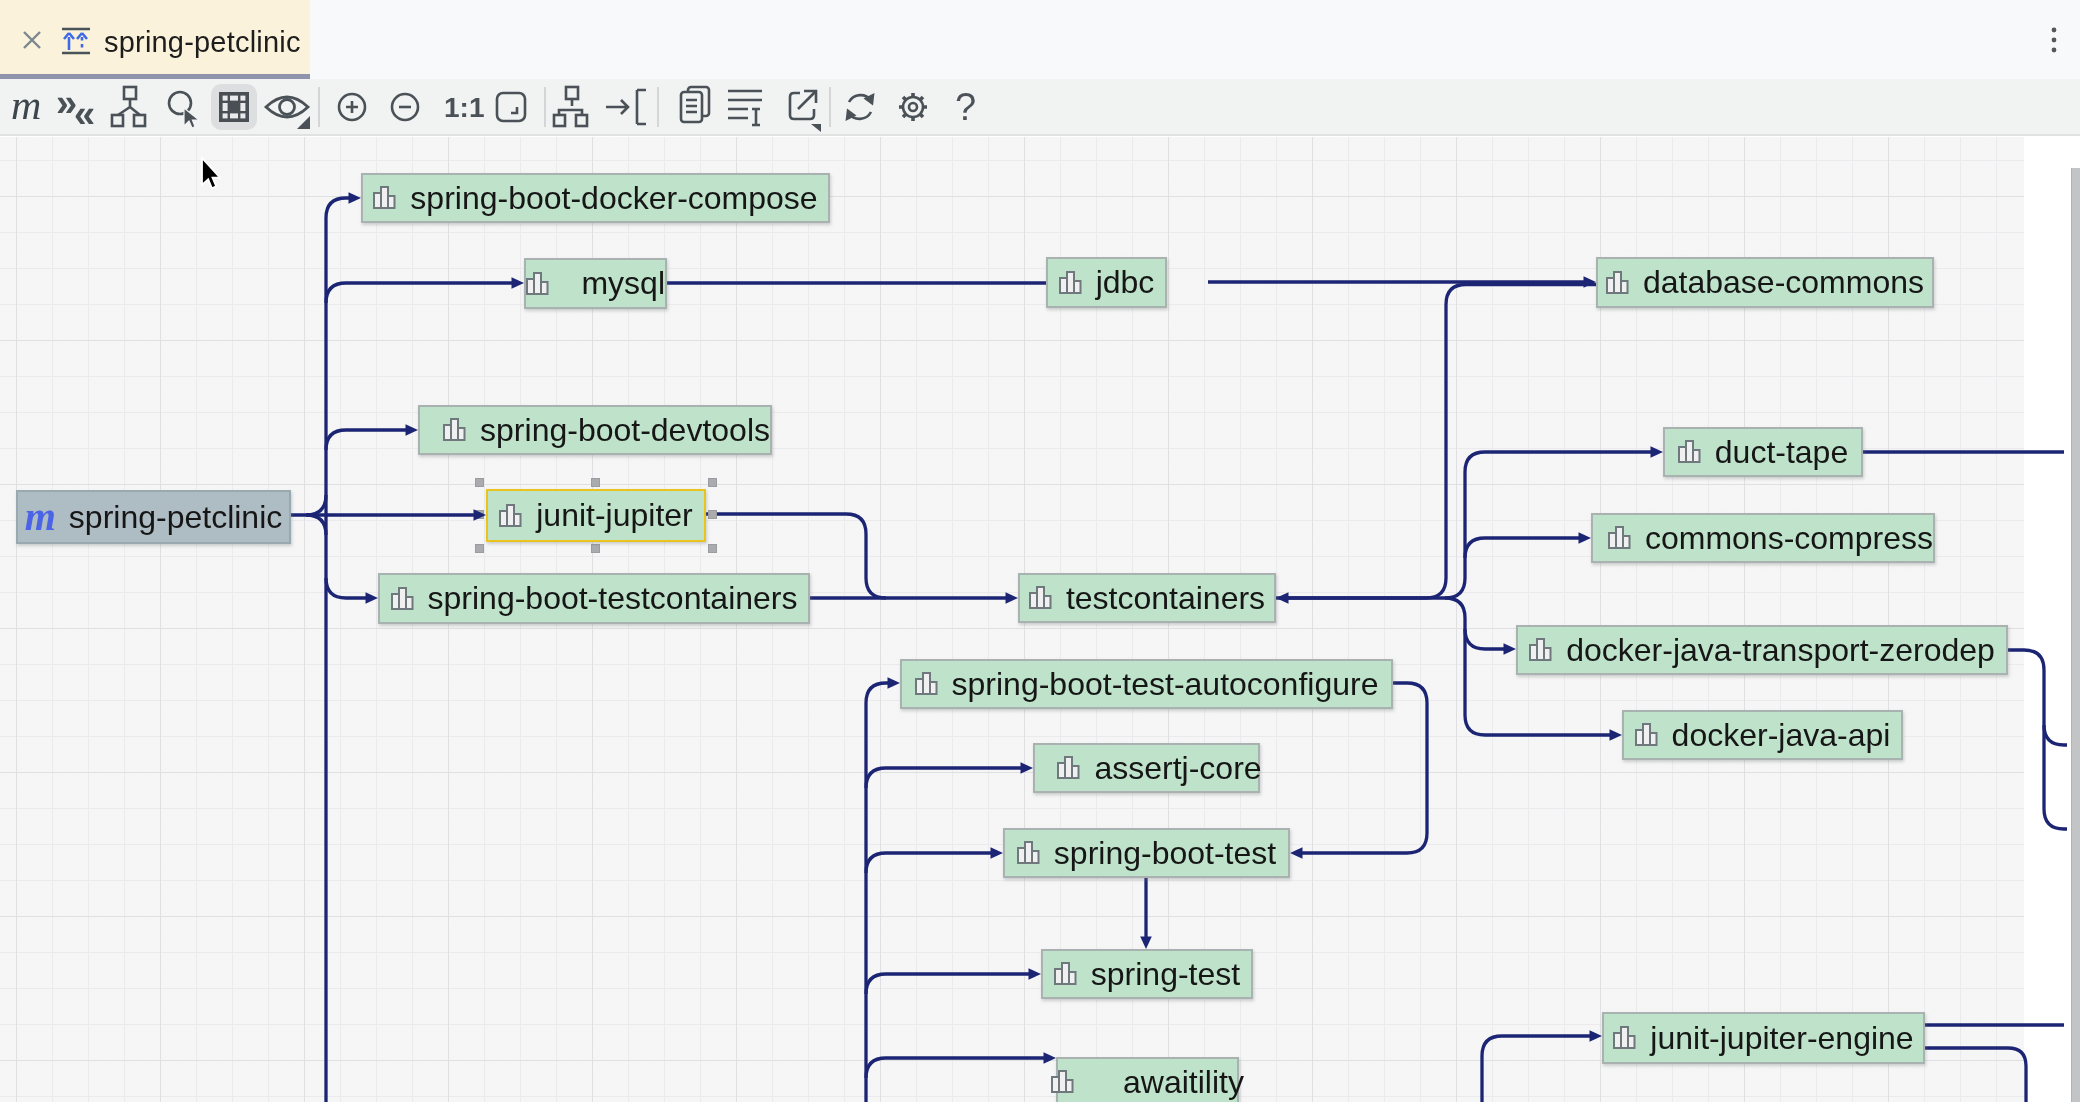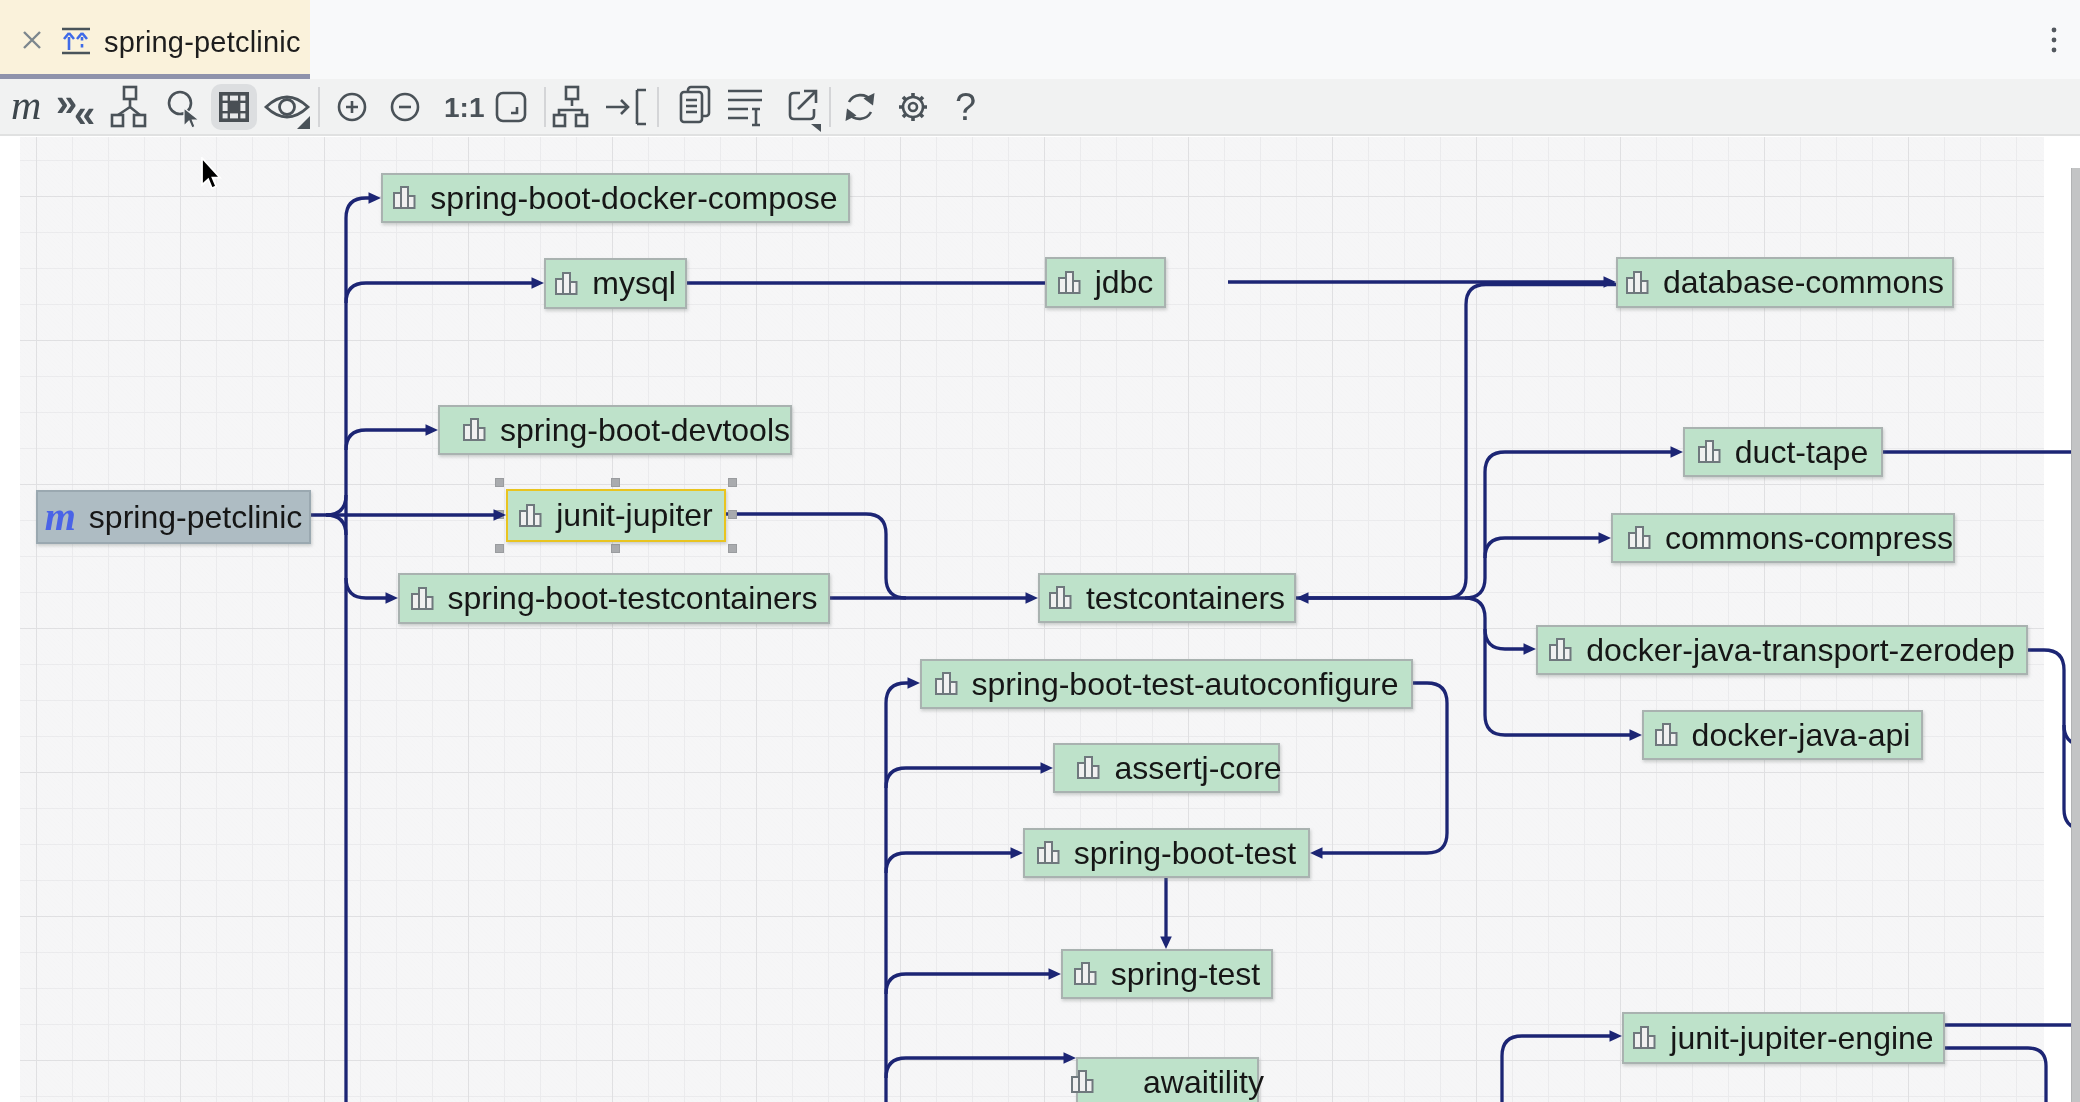--- a/index.html
+++ b/index.html
@@ -13,21 +13,20 @@
 #canvas { position:absolute; left:0; top:137px; width:2024px; height:965px;
   background-color:#f6f6f7;
   background-image:
     repeating-linear-gradient(45deg, rgba(120,125,135,0.016) 0 1px, transparent 1px 3px),
     linear-gradient(to right, #e0e0e2 1.5px, transparent 1.5px),
     linear-gradient(to bottom, #e0e0e2 1.5px, transparent 1.5px),
     linear-gradient(to right, #ebebed 1.5px, transparent 1.5px),
     linear-gradient(to bottom, #ebebed 1.5px, transparent 1.5px);
   background-size:4.24px 4.24px, 144px 144px, 144px 144px, 36px 36px, 36px 36px;
   background-position:0 0, 16px 0px, 0px 59px, 16px 0px, 0px 23px;
-  margin-left:20px;
 }
 .node { position:absolute; display:flex; align-items:center; justify-content:center; gap:13px;
   background:#bee2ca; border:2px solid #a9b2b0; box-shadow:1px 2px 3px rgba(120,130,125,0.35);
   font-size:32px; color:#161616; white-space:nowrap; }
 .node svg { flex:0 0 auto; }
 #edges { position:absolute; left:0; top:0; }
 .handle { position:absolute; width:9px; height:9px; background:#a9abae; border:1px solid #9a9c9f; }
 </style>
 </head>
 <body>
@@ -207,31 +206,31 @@
     <div class="node" style="left:361px;top:36px;width:469px;height:50px;">
         <svg width="24" height="24" viewBox="0 0 24 24">
           <g stroke="#6f787d" stroke-width="2" fill="#f0f0f0">
             <rect x="1" y="7" width="7" height="15"></rect>
             <rect x="8" y="1" width="7" height="21"></rect>
             <rect x="15" y="10" width="6.5" height="12"></rect>
           </g>
         </svg>
         <span>spring-boot-docker-compose</span>
       </div>
-    <div class="node" style="left:524px;top:121px;width:143px;height:51px;">
+    <div class="node" style="left:524px;top:121px;width:143px;height:51px;justify-content:space-between;">
         <svg width="24" height="24" viewBox="0 0 24 24">
           <g stroke="#6f787d" stroke-width="2" fill="#f0f0f0">
             <rect x="1" y="7" width="7" height="15"></rect>
             <rect x="8" y="1" width="7" height="21"></rect>
             <rect x="15" y="10" width="6.5" height="12"></rect>
           </g>
         </svg>
         <span>mysql</span>
       </div>
-    <div class="node" style="left:1025px;top:120px;width:121px;height:51px;">
+    <div class="node" style="left:1046px;top:120px;width:121px;height:51px;">
         <svg width="24" height="24" viewBox="0 0 24 24">
           <g stroke="#6f787d" stroke-width="2" fill="#f0f0f0">
             <rect x="1" y="7" width="7" height="15"></rect>
             <rect x="8" y="1" width="7" height="21"></rect>
             <rect x="15" y="10" width="6.5" height="12"></rect>
           </g>
         </svg>
         <span>jdbc</span>
       </div>
     <div class="node" style="left:1596px;top:120px;width:338px;height:51px;">

